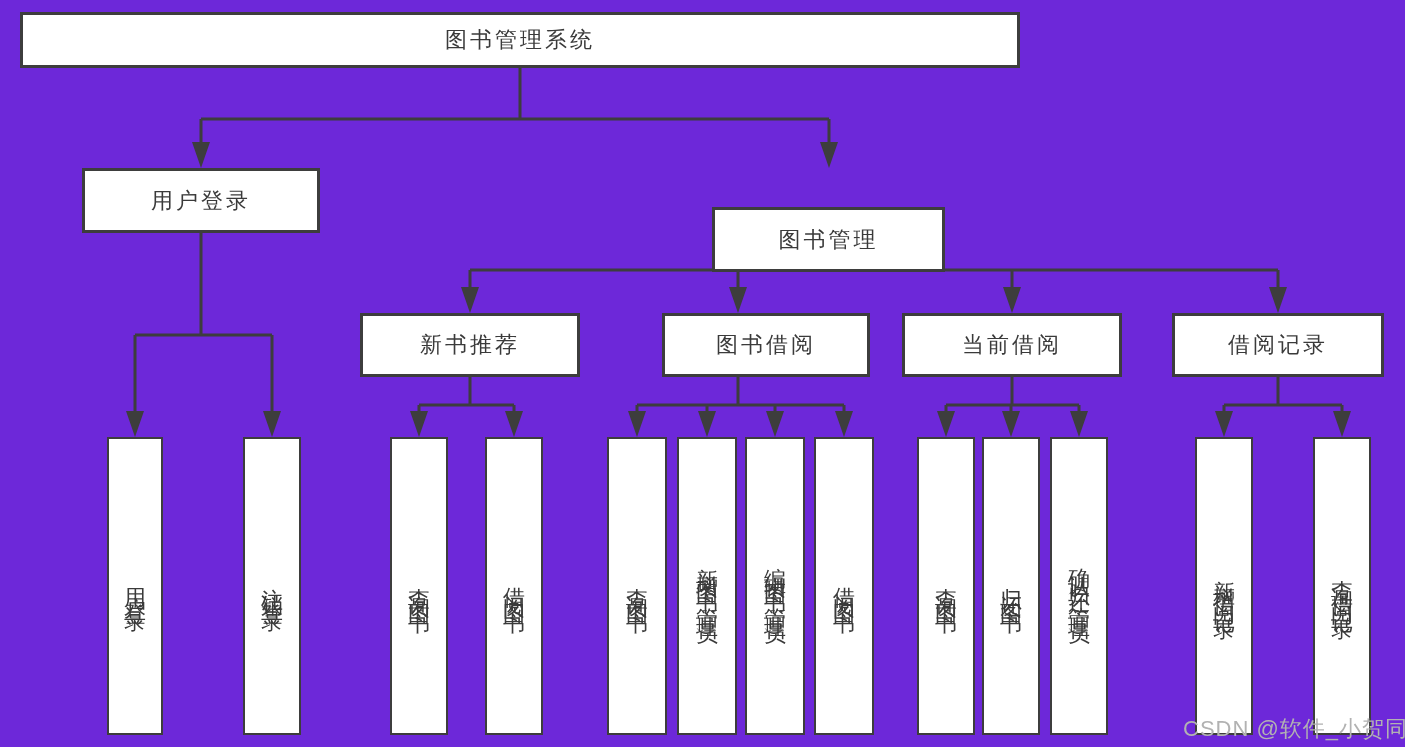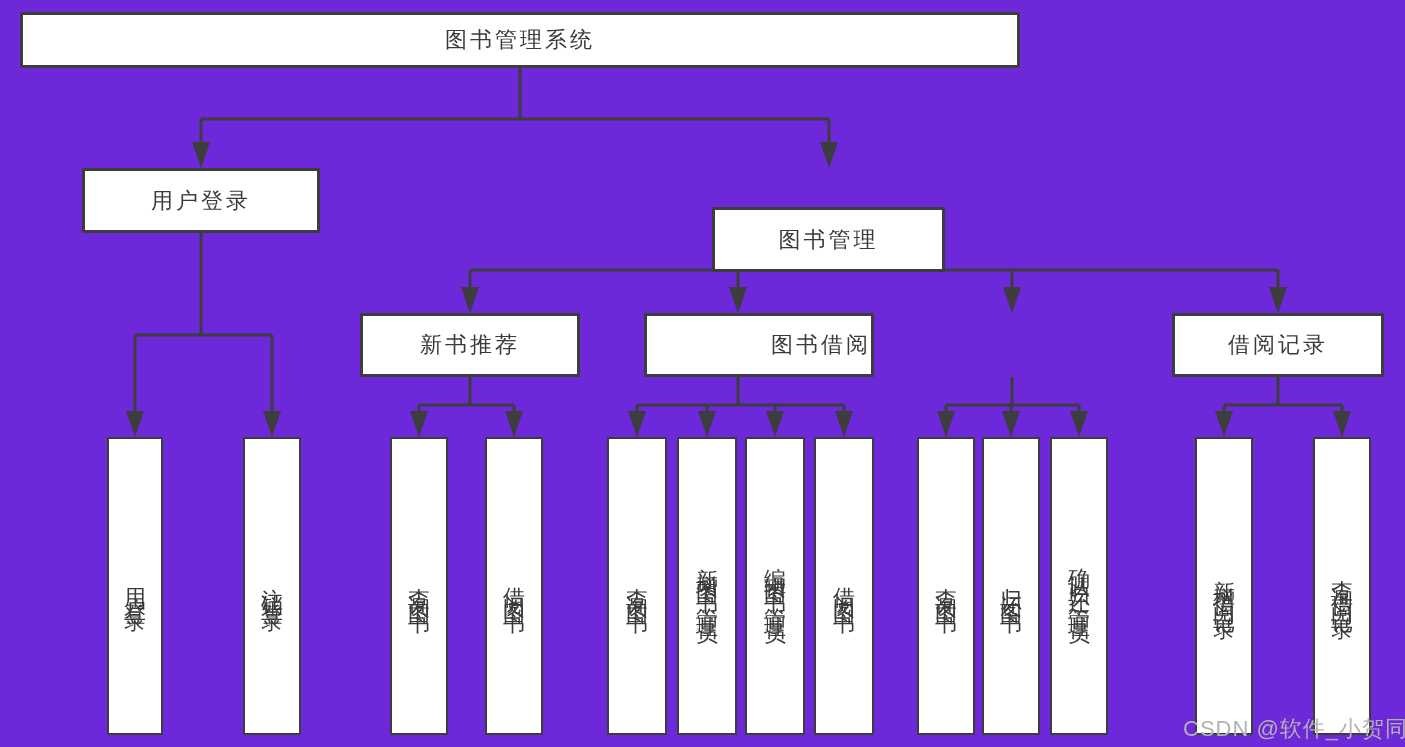--- a/index.html
+++ b/index.html
@@ -29,21 +29,21 @@
     text-orientation:mixed;
     font-size:22px;
     letter-spacing:8px;
     white-space:normal;
   }
   
   .n-root{left:20px;top:12px;width:1000px;height:56px;}
   .n-l2a{left:82px;top:168px;width:238px;height:65px;}
   .n-l2b{left:712px;top:168px;width:233px;height:65px;margin-top:39px;}
   .n-l3a{left:360px;top:313px;width:220px;height:64px;}
-  .n-l3b{left:644px;top:313px;width:230px;height:64px;justify-content:flex-end;}
+  .n-l3b{left:662px;top:313px;width:208px;height:64px;}
   .n-l3c{left:902px;top:313px;width:220px;height:64px;}
   .n-l3d{left:1172px;top:313px;width:212px;height:64px;}
   
   .lf{top:437px;height:298px;}
   .lf1{left:107px;width:56px;}
   .lf2{left:243px;width:58px;}
   .lf3{left:390px;width:58px;}
   .lf4{left:485px;width:58px;}
   .lf5{left:607px;width:60px;}
   .lf6{left:677px;width:60px;}
@@ -116,20 +116,23 @@
   <div class="box n-l2b">
     <span>图书管理</span>
   </div>
 
   <div class="box n-l3a">
     <span>新书推荐</span>
   </div>
   <div class="box n-l3b">
     <span>图书借阅</span>
   </div>
+  <div class="box n-l3c">
+    <span>当前借阅</span>
+  </div>
   <div class="box n-l3d">
     <span>借阅记录</span>
   </div>
 
   <div class="box vbox lf lf1">
     <span>用户登录</span>
   </div>
   <div class="box vbox lf lf2">
     <span>注销登录</span>
   </div>

